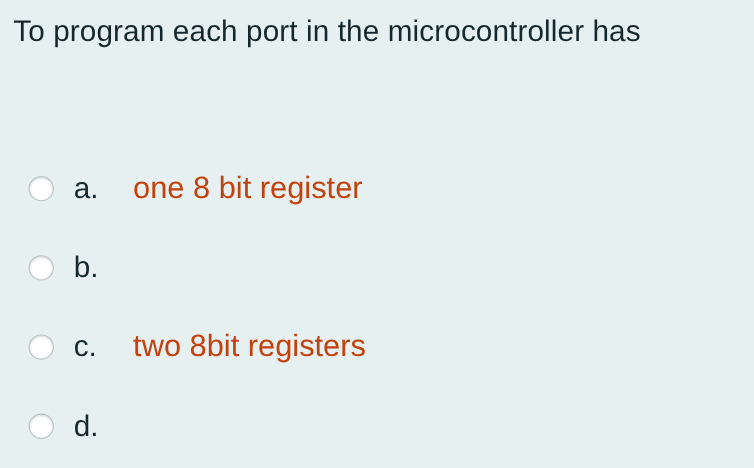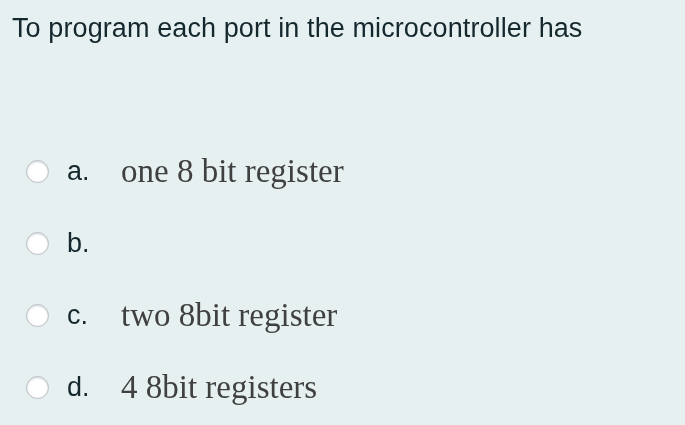--- a/index.html
+++ b/index.html
@@ -61,25 +61,24 @@
   .option-letter {
     flex: 0 0 auto;
     width: 54px;
     margin-left: 18px;
     font-size: 27px;
     line-height: 34px;
     color: #15282e;
   }
   .option-text {
     flex: 1 1 auto;
-    font-size: 33px;
+    font-size: 28px;
     line-height: 34px;
-    color: #404040;
+    color: #c2410c;
     white-space: nowrap;
-    font-family: Liberation Serif, serif;
   }
 </style>
 </head>
 <body>
 
 <div class="page">
 
   <div class="question-stem">To program each port in the microcontroller has</div>
 
   <div class="answer-list">
@@ -91,23 +90,22 @@
     </div>
 
     <div class="answer-option">
       <span class="radio-button"></span>
       <span class="option-letter">b.</span>
     </div>
 
     <div class="answer-option">
       <span class="radio-button"></span>
       <span class="option-letter">c.</span>
-      <span class="option-text">two 8bit register</span>
+      <span class="option-text">two 8bit registers</span>
     </div>
 
     <div class="answer-option">
       <span class="radio-button"></span>
       <span class="option-letter">d.</span>
-      <span class="option-text">4 8bit registers</span>
     </div>
 
   </div>
 </div>
 
 </body></html>

